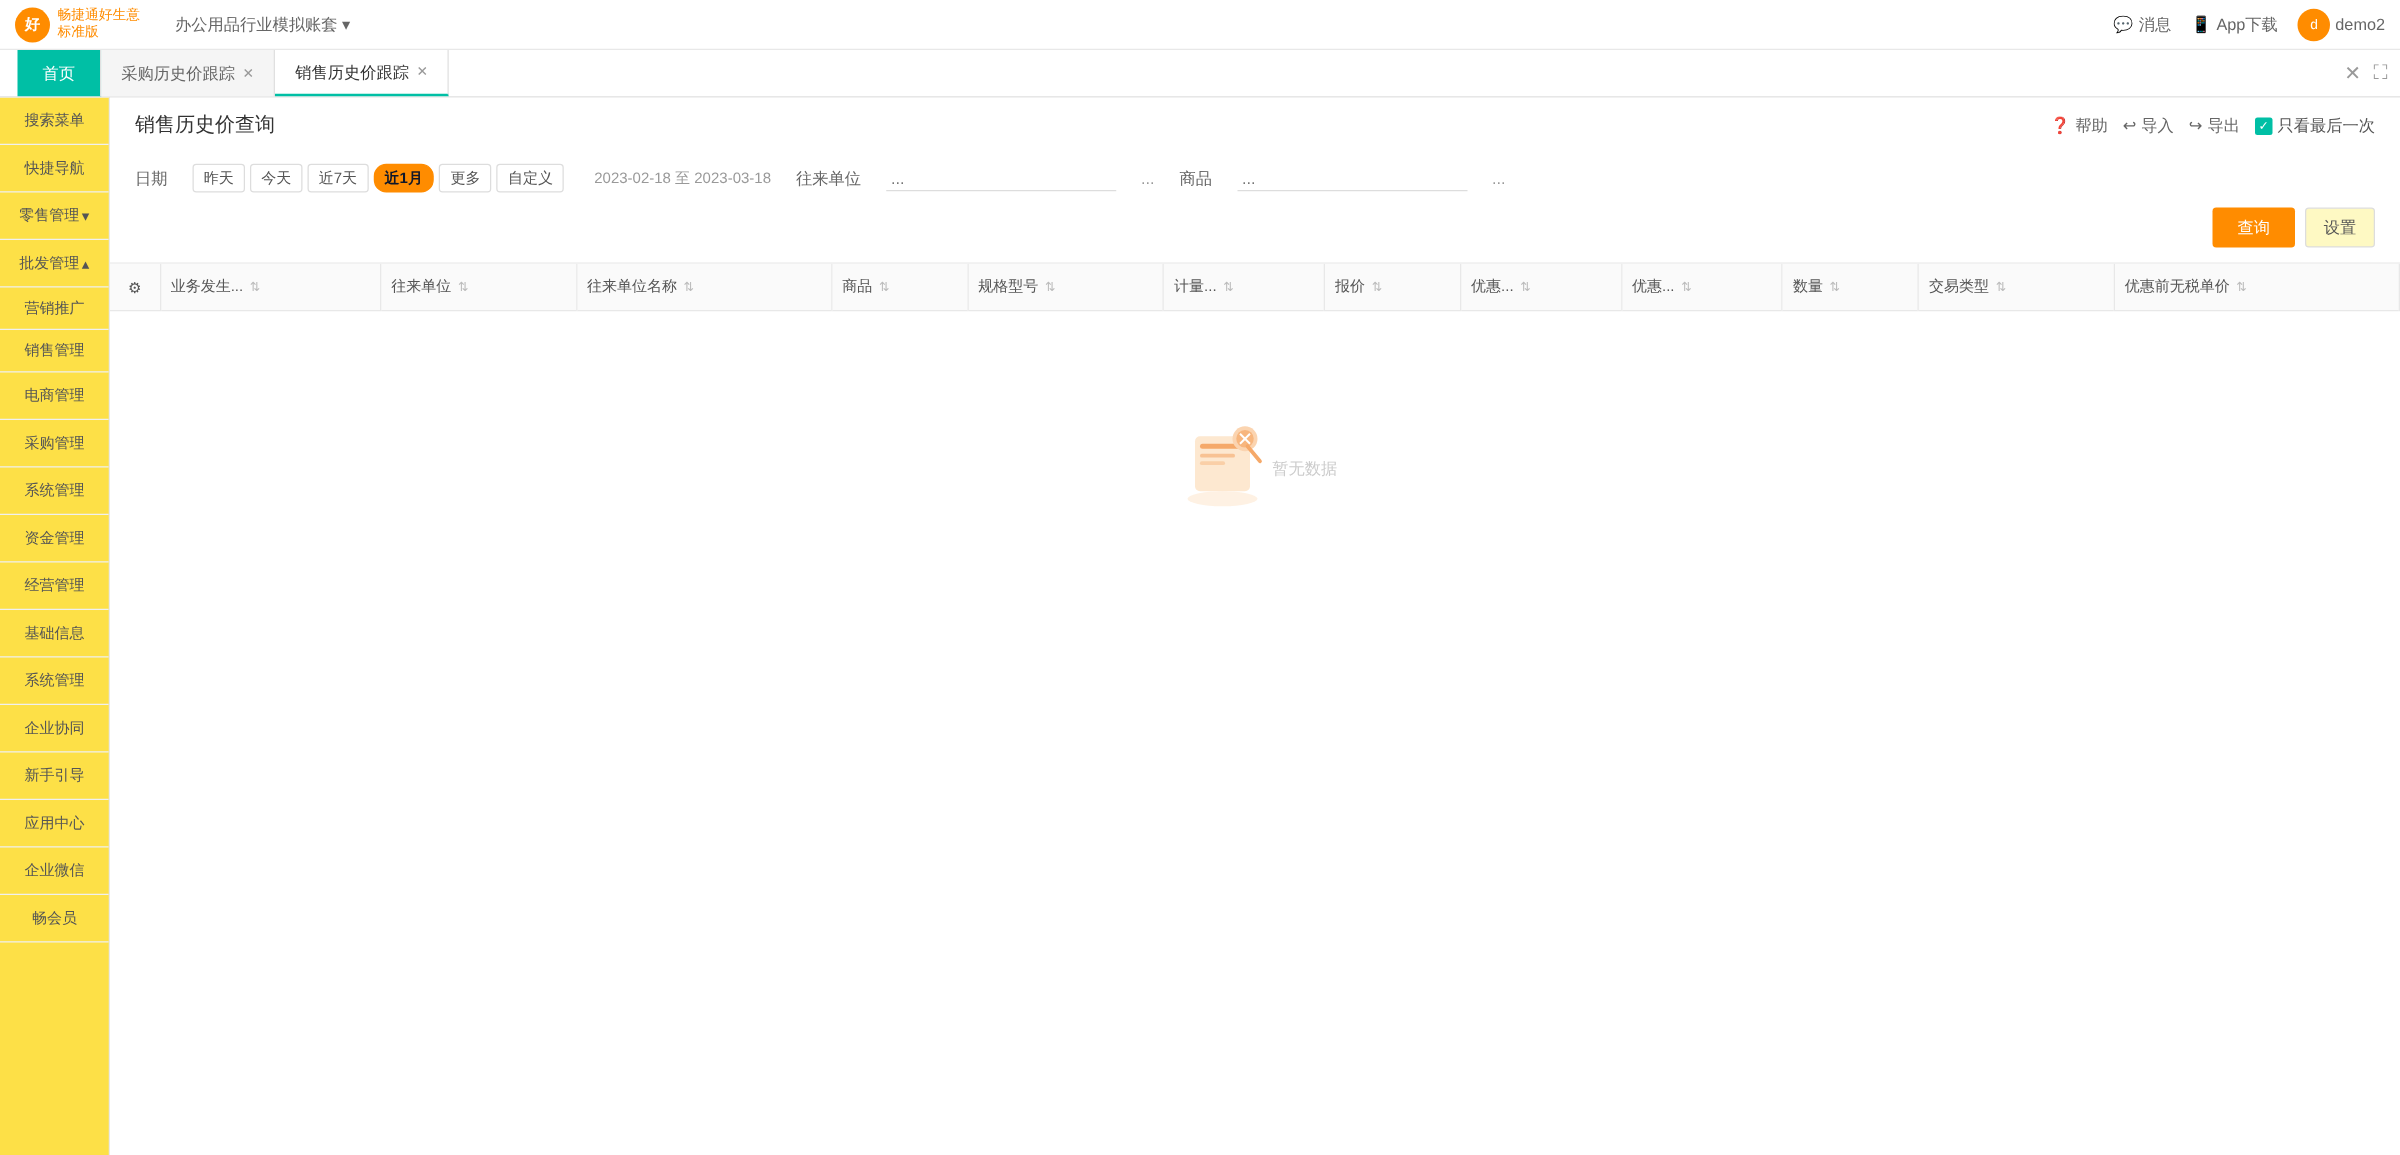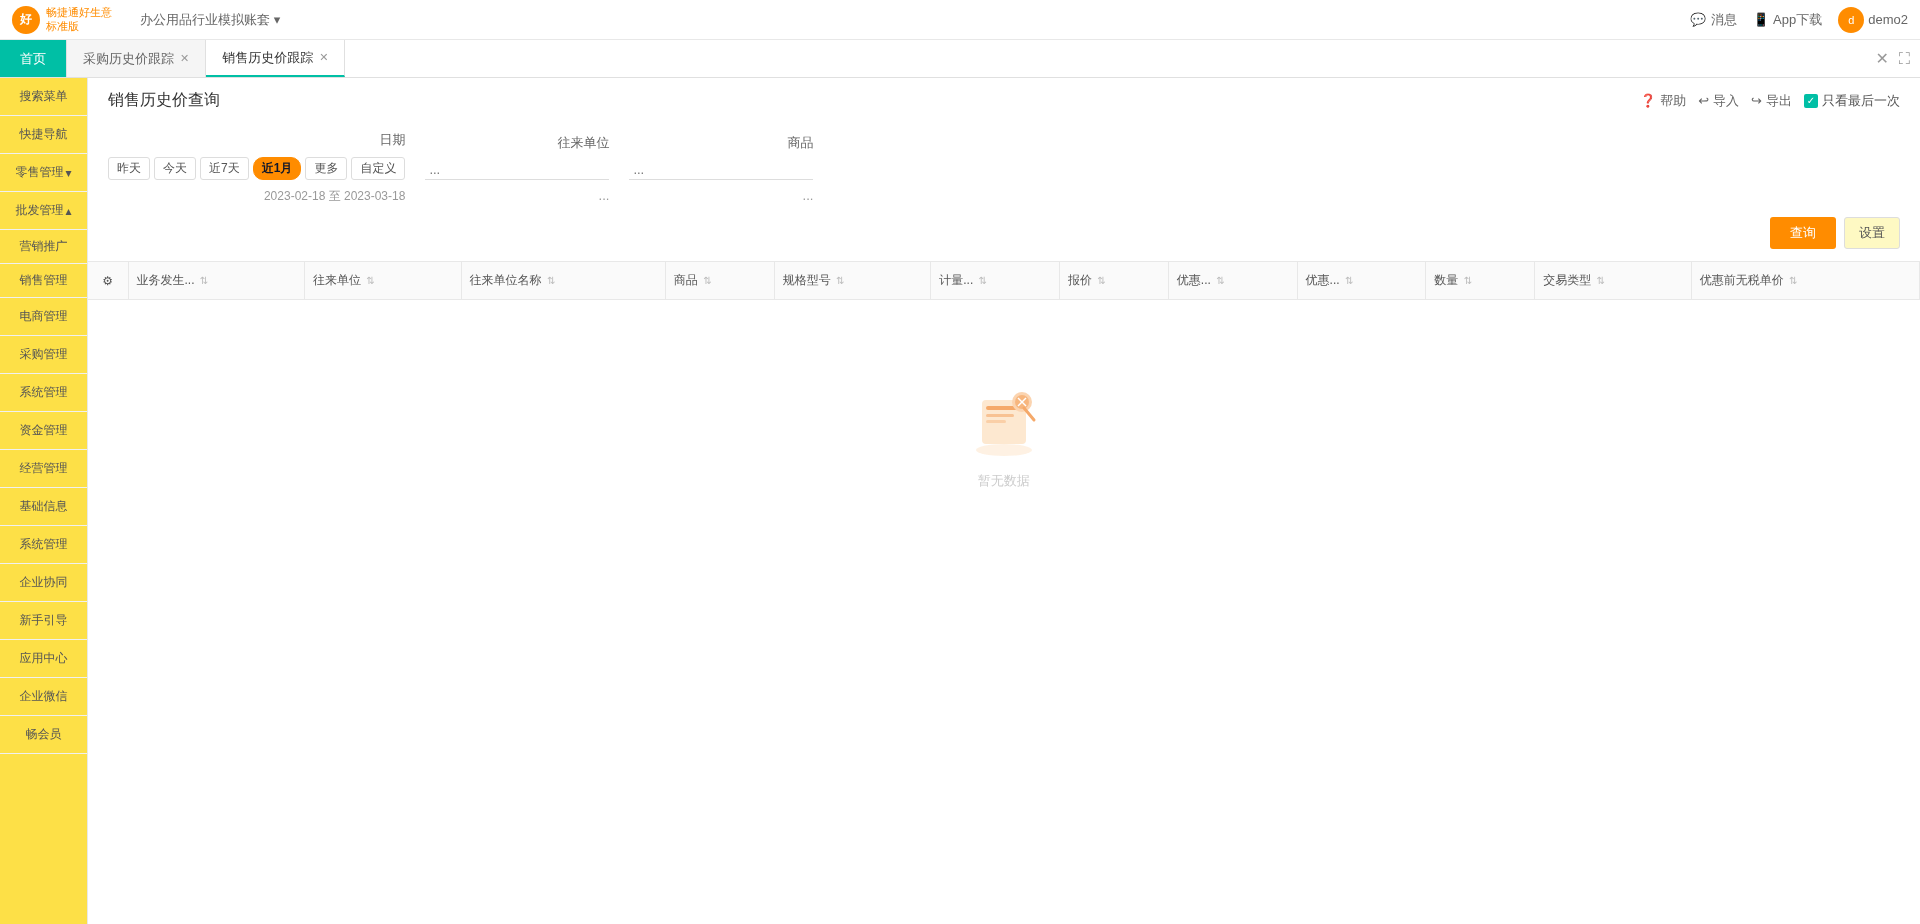--- a/index.html
+++ b/index.html
@@ -32,20 +32,21 @@
     .avatar { width: 26px; height: 26px; border-radius: 50%; background: #ff8c00; display: flex; align-items: center; justify-content: center; color: white; font-size: 11px; }
 
     
     .tab-bar {
       height: 38px;
       background: #fff;
       display: flex;
       align-items: stretch;
       border-bottom: 1px solid #e0e0e0;
       flex-shrink: 0;
+      padding-left: 14px;
     }
     .tab {
       display: flex;
       align-items: center;
       padding: 0 16px;
       font-size: 13px;
       cursor: pointer;
       border-right: 1px solid #e0e0e0;
       gap: 6px;
       color: #666;
@@ -124,21 +125,21 @@
     .page-action { display: flex; align-items: center; gap: 4px; cursor: pointer; }
 
     
     .filter-row {
       display: flex;
       align-items: center;
       gap: 20px;
       padding: 8px 0 12px 0;
       flex-wrap: wrap;
     }
-    .filter-group { display: flex; align-items: flex-end; gap: 8px; flex-direction: column; }
+    .filter-group { display: flex; align-items: center; gap: 20px; }
     .filter-label { color: #666; font-size: 13px; }
     .date-buttons { display: flex; gap: 4px; align-items: center; }
     .date-btn {
       padding: 2px 8px;
       border: 1px solid #ddd;
       background: #fff;
       border-radius: 3px;
       font-size: 12px;
       cursor: pointer;
       color: #555;
@@ -220,21 +221,21 @@
       border-right: 1px solid #e8e8e8;
       white-space: nowrap;
       position: relative;
     }
     th .sort-icon { color: #bbb; font-size: 10px; margin-left: 2px; }
     th:first-child { width: 40px; text-align: center; }
 
     
     .empty-state {
       display: flex;
-      flex-direction: column;
+      flex-direction: row;
       align-items: center;
       justify-content: center;
       padding: 80px 20px;
       color: #ccc;
     }
     .empty-icon {
       width: 80px;
       height: 80px;
       margin-bottom: 12px;
     }

